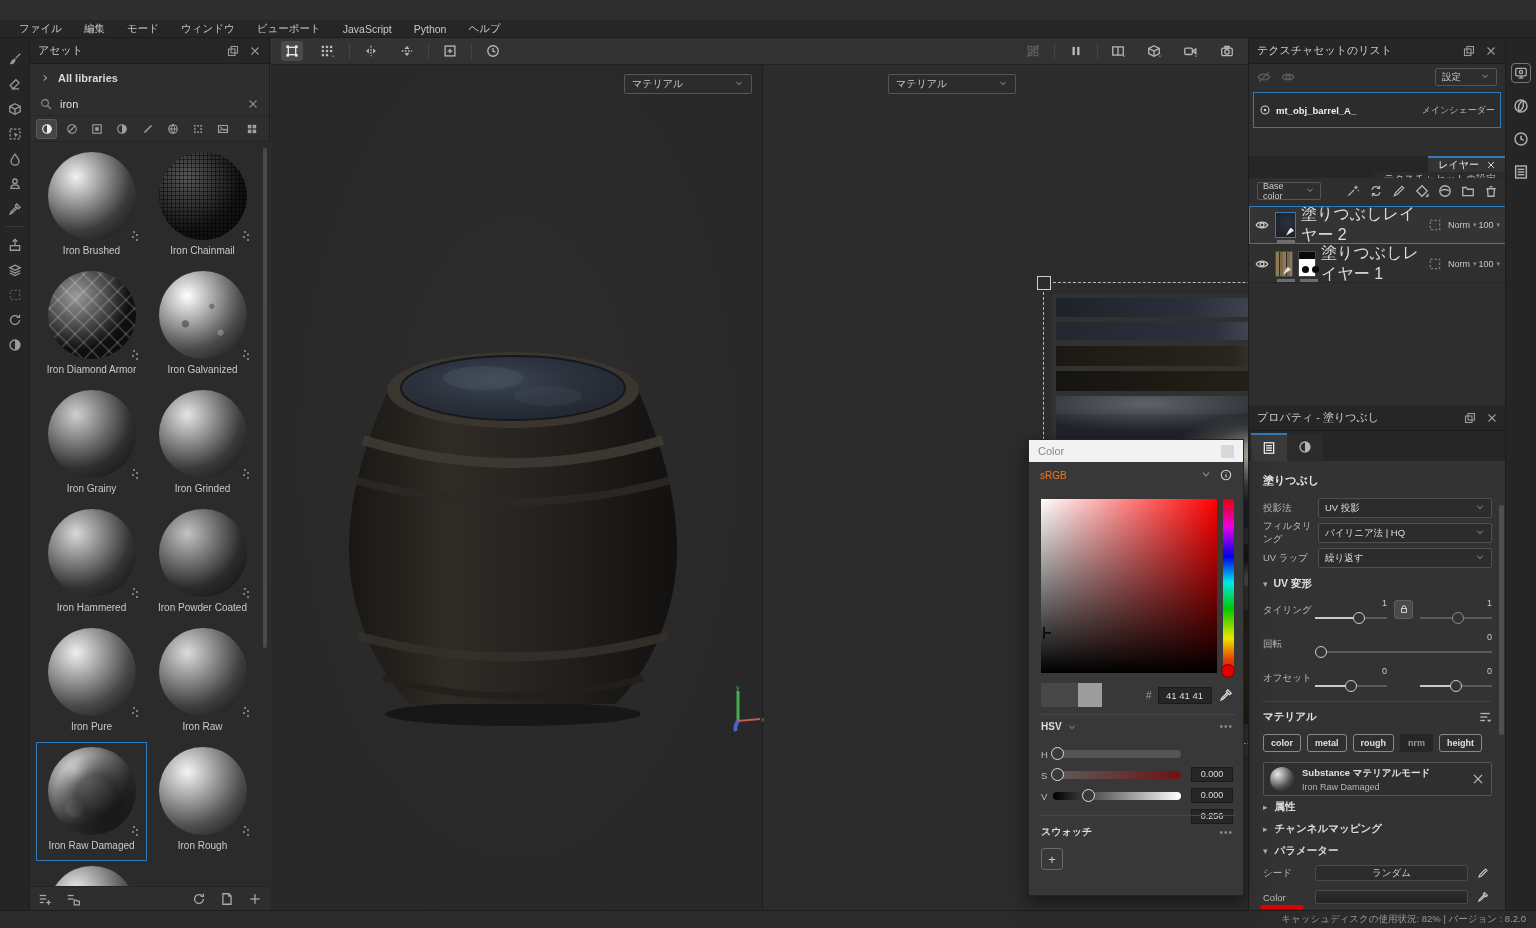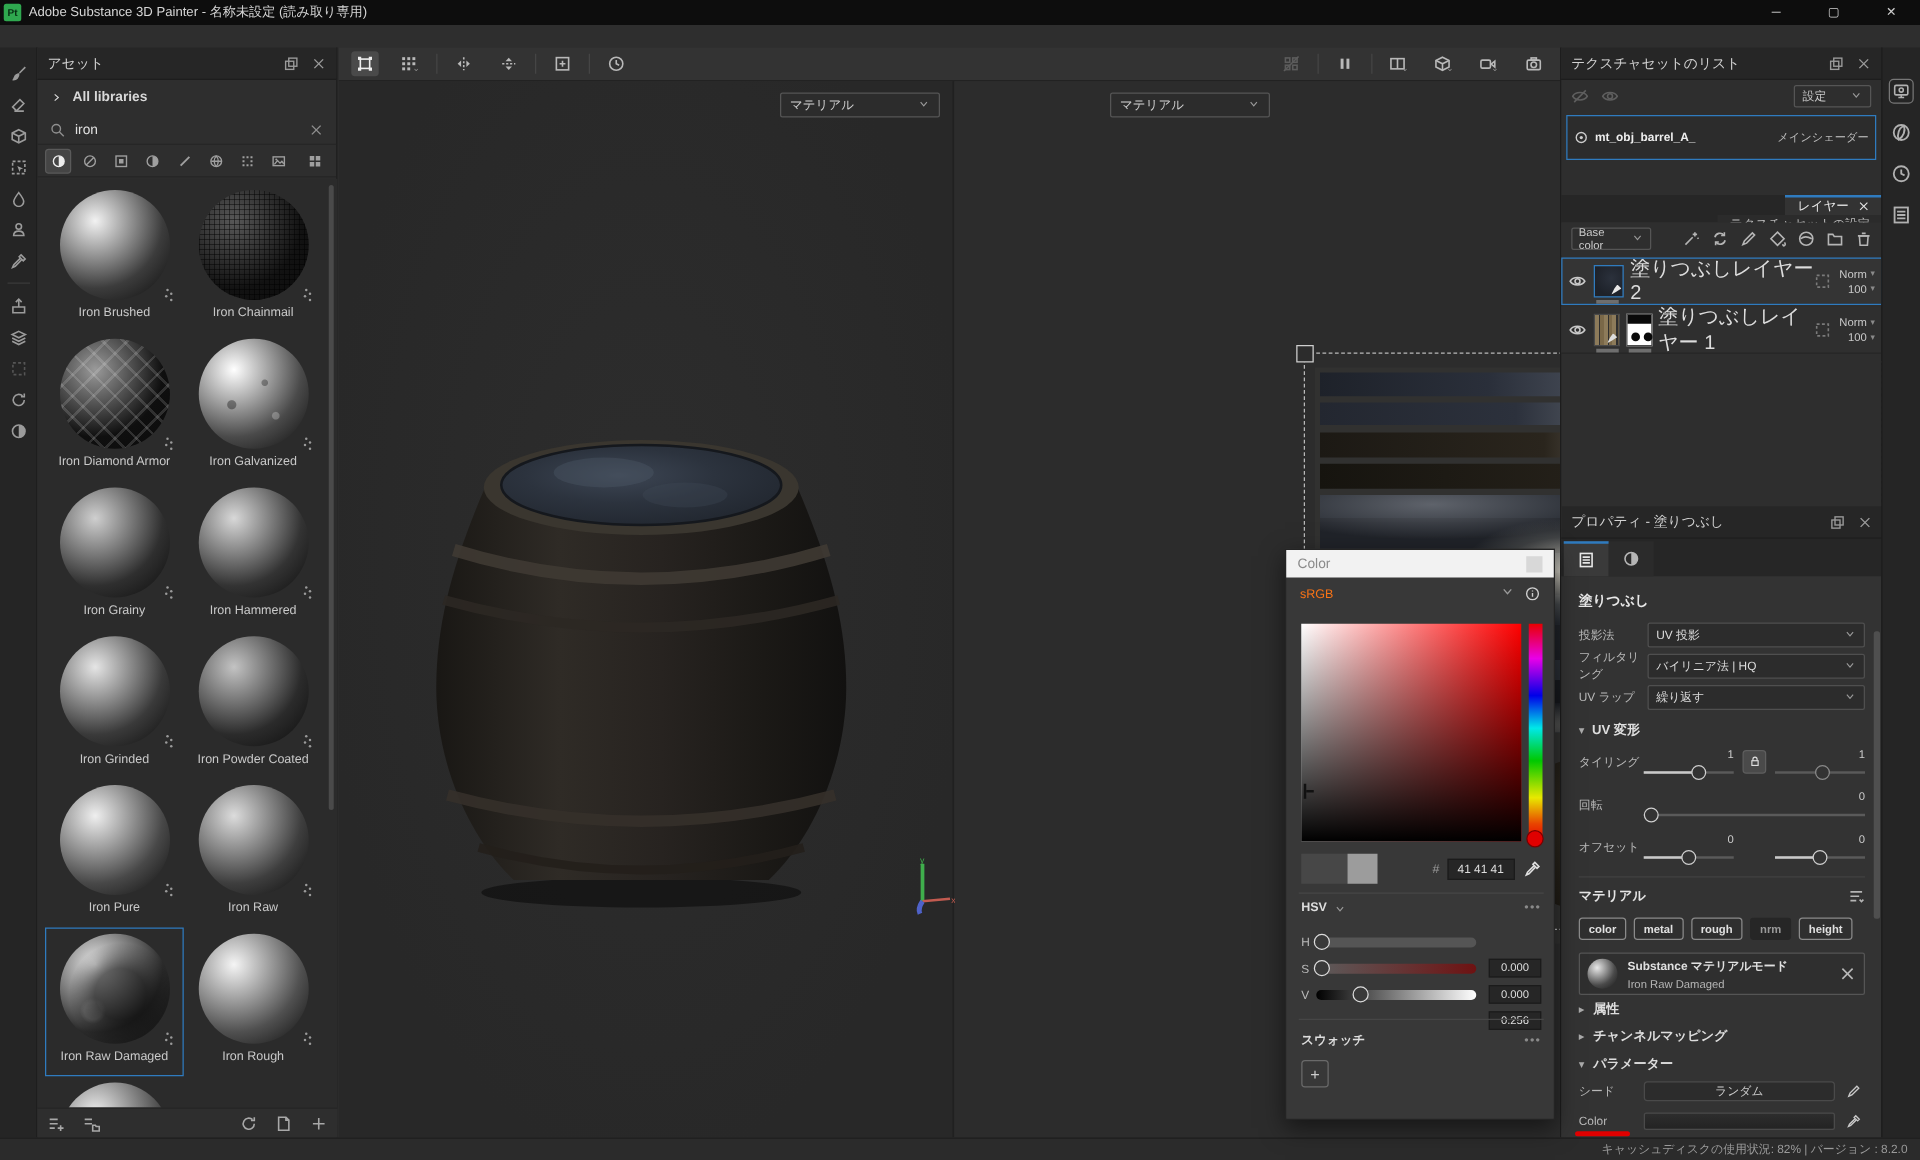--- a/index.html
+++ b/index.html
@@ -161,21 +161,21 @@
   #thumb-fill2 { background:radial-gradient(circle at 60% 40%, #2b313c 0%, #1e222a 70%); }
   #thumb-fill2::after { content:""; position:absolute; right:1px; bottom:1px; width:8px; height:8px; background:#e8e8e8; clip-path:polygon(0 100%, 30% 40%, 60% 0, 100% 40%, 45% 75%); }
   #thumb-wood { background:repeating-linear-gradient(90deg,#8d7b5a 0 3px,#75634400 3px 4px,#7a6848 4px 7px); }
   #thumb-wood::after { content:""; position:absolute; right:1px; bottom:1px; width:8px; height:8px; background:#ddd; clip-path:polygon(0 100%, 30% 40%, 60% 0, 100% 40%, 45% 75%); }
   #thumb-mask { background:#fff; }
   #thumb-mask::before { content:""; position:absolute; left:0; top:0; width:100%; height:30%; background:#0a0a0a; }
   #thumb-mask::after { content:""; position:absolute; left:3px; bottom:3px; width:7px; height:7px; border-radius:50%; background:#0a0a0a; box-shadow:10px 0 0 #0a0a0a; }
   .lname { font-size:16px; color:#ddd; }
   .lrow .rt { margin-left:auto; display:flex; align-items:center; gap:6px; }
   .lrow .maskic { color:#7a7a7a; }
-  .blendcol { display:flex; flex-direction:column; align-items:flex-end; gap:2px; }
+  .blendcol { display:flex; flex-direction:row; align-items:flex-end; gap:2px; }
   .blendcol .b { font-size:9px; color:#c9c9c9; display:flex; gap:3px; align-items:center; }
   .blendcol .chev { color:#8a8a8a; font-size:7px; }
 
   
   #props { position:absolute; left:0; top:367px; width:257px; height:505px; background:#333; }
   #prop-tabs { height:30px; background:#262626; display:flex; align-items:flex-end; padding-left:2px; }
   .ptab { width:36px; height:28px; display:flex; align-items:center; justify-content:center; color:#b5b5b5; background:#2b2b2b; }
   .ptab.active { background:#3a3a3a; border-top:2px solid #2f7bbf; color:#e8e8e8; }
   #prop-body { position:relative; padding:8px 14px 0 14px; }
   .sec-title { font-size:11px; font-weight:bold; color:#e8e8e8; margin:4px 0 10px 0; }
@@ -493,30 +493,31 @@
       </symbol>
     <symbol id="i-circledot" viewBox="0 0 12 12">
         <circle cx="6" cy="6" r="4"></circle>
         <circle cx="6" cy="6" r="1.3" fill="currentColor" stroke="none"></circle>
       </symbol>
   </defs>
 </svg>
 
 <div id="app">
 
-  <header id="titlebar">
-    <div id="app-logo">Pt</div>
-    <span id="win-title">Adobe Substance 3D Painter - 名称未設定 (読み取り専用)</span>
-    <div id="win-controls">
-      <div class="winbtn">─</div>
-      <div class="winbtn">▢</div>
-      <div class="winbtn">✕</div>
-    </div>
-  </header>
-
+
+  <nav id="menubar">
+      <span class="menu-item">ファイル</span>
+      <span class="menu-item">編集</span>
+      <span class="menu-item">モード</span>
+      <span class="menu-item">ウィンドウ</span>
+      <span class="menu-item">ビューポート</span>
+      <span class="menu-item">JavaScript</span>
+      <span class="menu-item">Python</span>
+      <span class="menu-item">ヘルプ</span>
+    </nav>
 
   <div id="main">
 
     <div id="left-strip">
       <div class="tool">
           <svg class="ic">
             <use href="#i-brush"></use>
           </svg>
         </div>
       <div class="tool">
@@ -672,28 +673,28 @@
             <div class="sphere speckle" style="background: radial-gradient(circle at 32% 28%, rgb(255, 255, 255) 0%, rgb(74, 74, 74) 62%, rgb(11, 11, 11) 100%);"></div>
             <span class="dots"></span>
             <div class="mname">Iron Galvanized</div>
           </div>
           <div class="tile">
             <div class="sphere" style="background: radial-gradient(circle at 32% 28%, rgb(207, 207, 207) 0%, rgb(47, 47, 47) 62%, rgb(11, 11, 11) 100%);"></div>
             <span class="dots"></span>
             <div class="mname">Iron Grainy</div>
           </div>
           <div class="tile">
+            <div class="sphere" style="background: radial-gradient(circle at 32% 28%, rgb(229, 229, 229) 0%, rgb(58, 58, 58) 62%, rgb(11, 11, 11) 100%);"></div>
+            <span class="dots"></span>
+            <div class="mname">Iron Grinded</div>
+          </div>
+          <div class="tile">
             <div class="sphere" style="background: radial-gradient(circle at 32% 28%, rgb(216, 216, 216) 0%, rgb(51, 51, 51) 62%, rgb(11, 11, 11) 100%);"></div>
             <span class="dots"></span>
             <div class="mname">Iron Hammered</div>
-          </div>
-          <div class="tile">
-            <div class="sphere" style="background: radial-gradient(circle at 32% 28%, rgb(229, 229, 229) 0%, rgb(58, 58, 58) 62%, rgb(11, 11, 11) 100%);"></div>
-            <span class="dots"></span>
-            <div class="mname">Iron Grinded</div>
           </div>
           <div class="tile">
             <div class="sphere" style="background: radial-gradient(circle at 32% 28%, rgb(195, 195, 195) 0%, rgb(43, 43, 43) 62%, rgb(11, 11, 11) 100%);"></div>
             <span class="dots"></span>
             <div class="mname">Iron Powder Coated</div>
           </div>
           <div class="tile">
             <div class="sphere" style="background: radial-gradient(circle at 32% 28%, rgb(239, 239, 239) 0%, rgb(72, 72, 72) 62%, rgb(11, 11, 11) 100%);"></div>
             <span class="dots"></span>
             <div class="mname">Iron Pure</div>

